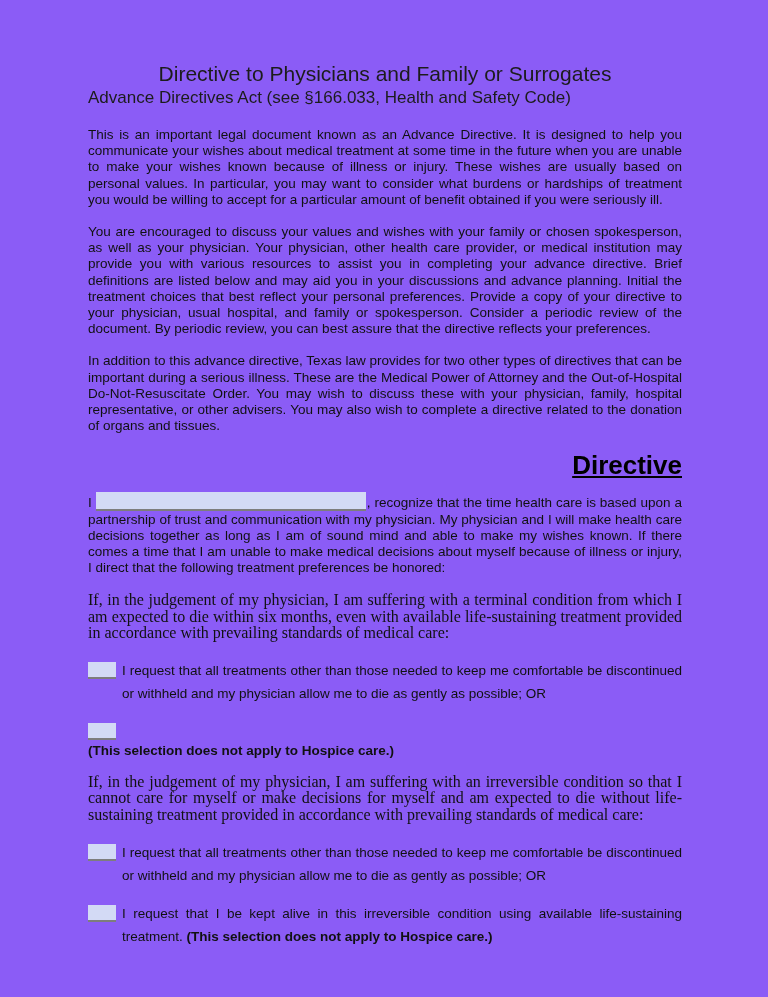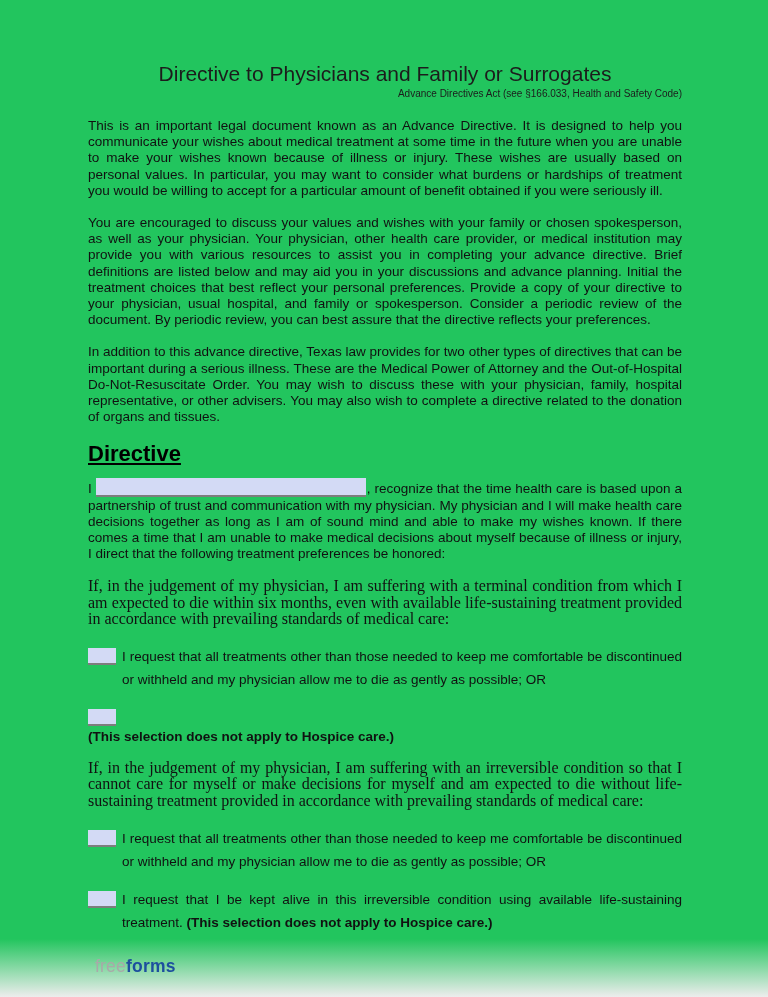--- a/index.html
+++ b/index.html
@@ -1,57 +1,57 @@
 <!DOCTYPE html>
 <html><head>
 <meta charset="utf-8">
 <style>
   html, body { margin: 0; padding: 0; background: #ffffff; }
   .page {
     position: relative;
     width: 768px;
     height: 997px;
     margin: 0 auto;
-    background: #22c55e;
+    background: #8b5cf6;
     font-family: "Liberation Sans", "DejaVu Sans", sans-serif;
     color: #111111;
     overflow: hidden;
   }
   .content {
     position: absolute;
     left: 88px;
     top: 0;
     width: 594px;
   }
   .doc-title {
     margin: 62px 0 2px 0;
     font-size: 21px;
     font-weight: 400;
     text-align: center;
     color: #1c1c1c;
     letter-spacing: 0;
   }
   .doc-subtitle {
     margin: 0 0 19px 0;
-    font-size: 10px;
+    font-size: 17px;
     font-weight: 400;
-    text-align: right;
+    text-align: left;
     color: #1c1c1c;
   }
   .body-par {
     margin: 4px 0 16px 0;
     font-size: 13.5px;
     line-height: 16.2px;
     text-align: justify;
   }
   .directive-heading {
     margin: 16px 0 11px 0;
-    font-size: 22px;
+    font-size: 26px;
     font-weight: 700;
-    text-align: left;
+    text-align: right;
     text-decoration: underline;
     color: #000000;
   }
   .name-blank {
     display: inline-block;
     width: 270px;
     height: 17px;
     background: #d3daf5;
     border-bottom: 2px solid #7d7d7d;
     vertical-align: -4px;
@@ -135,16 +135,13 @@
     <div class="hospice-note-block">(This selection does not apply to Hospice care.)</div>
 
     <p class="section-intro">If, in the judgement of my physician, I am suffering with an irreversible condition so that I cannot care for myself or make decisions for myself and am expected to die without life-sustaining treatment provided in accordance with prevailing standards of medical care:</p>
 
     <div class="initial-item"><span class="initial-blank"></span><span class="opt-text">I request that all treatments other than those needed to keep me comfortable be discontinued or withheld and my physician allow me to die as gently as possible; OR</span></div>
 
     <div class="initial-item"><span class="initial-blank"></span><span class="opt-text">I request that I be kept alive in this irreversible condition using available life-sustaining treatment.</span> <span class="hospice-note-inline">(This selection does not apply to Hospice care.)</span></div>
 
   </div>
 
-  <div class="footer">
-    <div class="logo"><span class="logo-free">free</span><span class="logo-forms">forms</span></div>
-  </div>
 </div>
 
 </body></html>

